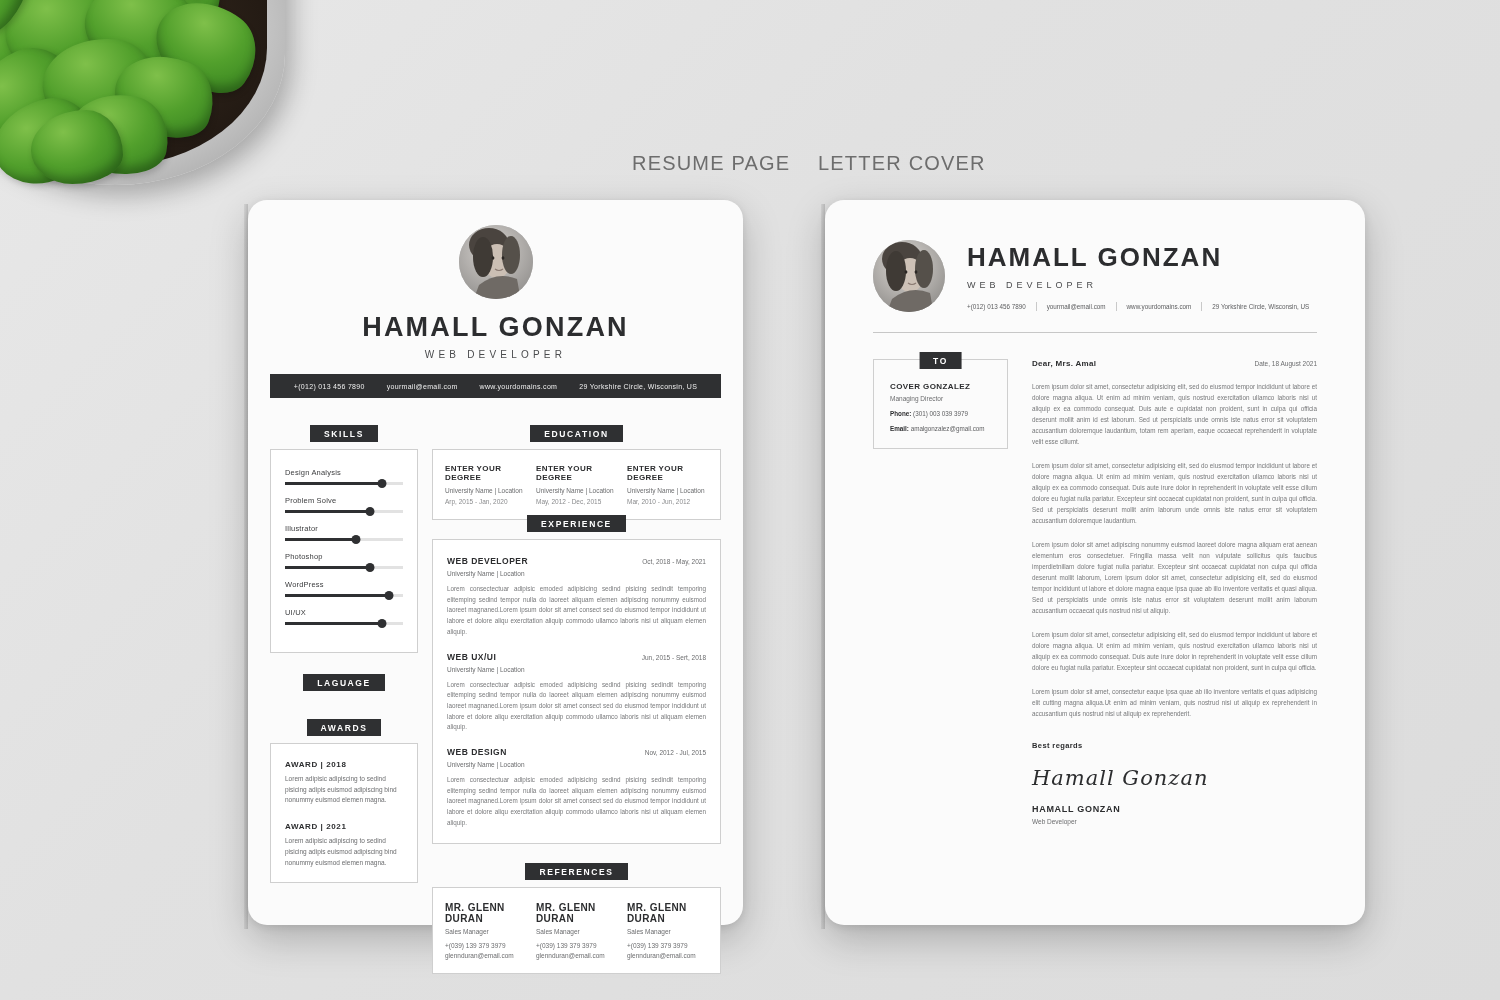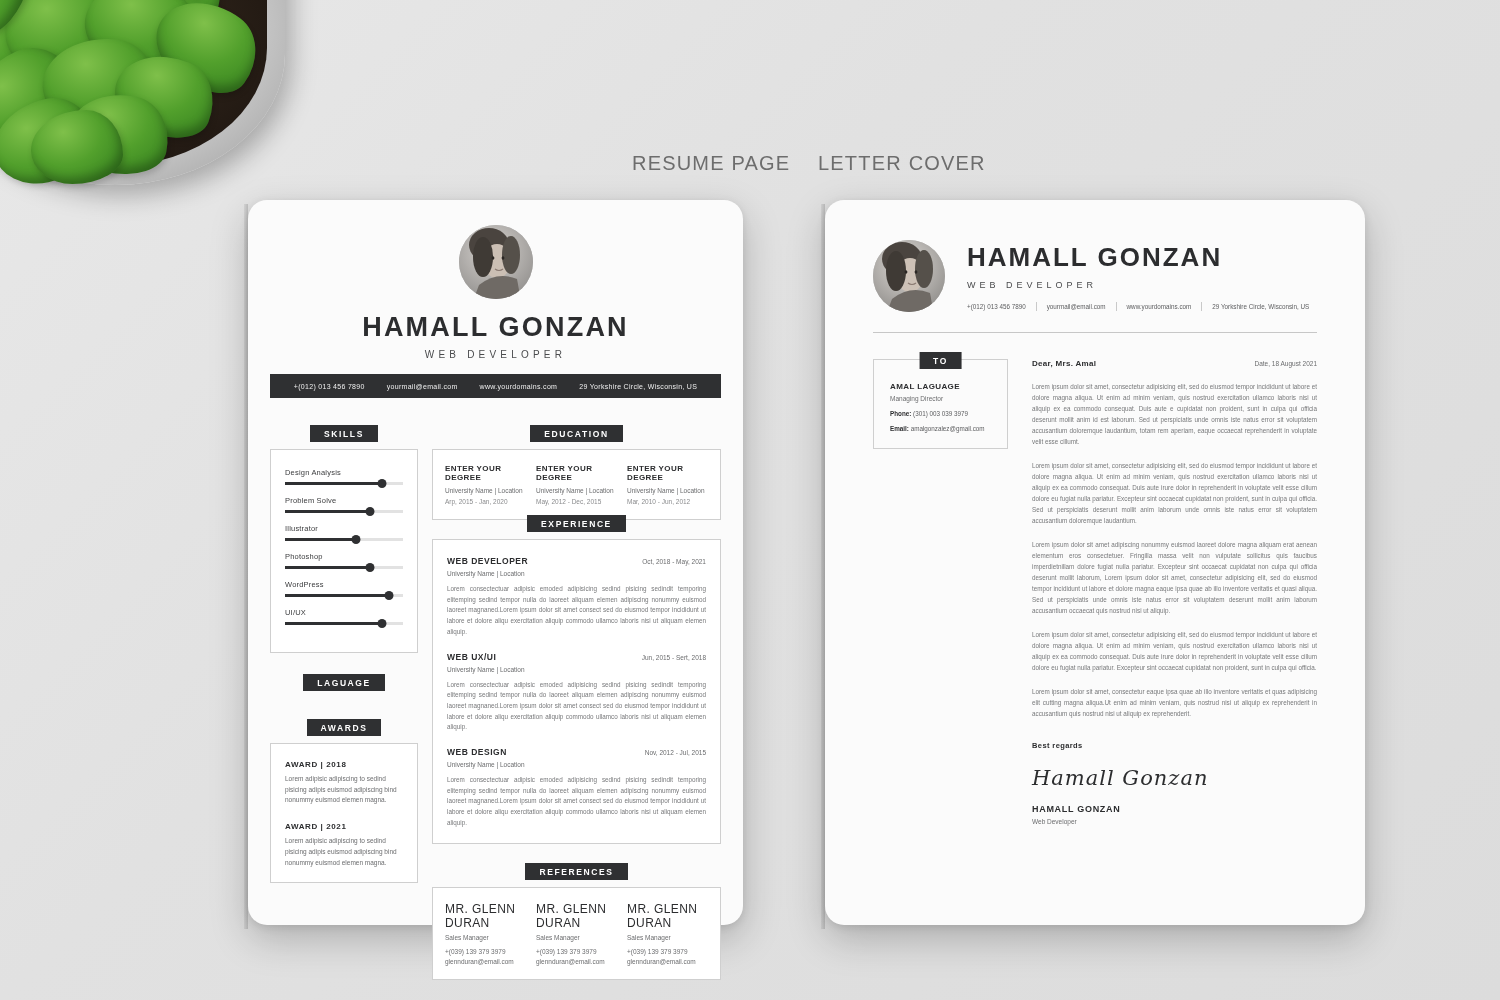--- a/index.html
+++ b/index.html
@@ -119,21 +119,21 @@
   .exp-item { margin-bottom:14px; }
   .exp-item:last-child { margin-bottom:0; }
   .exp-top { display:flex; justify-content:space-between; align-items:baseline; }
   .exp-role { font-size:8.5px; font-weight:700; color:#2c2d2f; letter-spacing:0.5px; }
   .exp-date { font-size:6.5px; color:#6b6c6e; }
   .exp-sub { font-size:6.5px; color:#6b6c6e; margin-top:4px; }
   .exp-txt { font-size:6.3px; line-height:1.7; color:#77787a; margin-top:7px; text-align:justify; }
 
   .ref-panel { padding:14px 12px 14px; display:flex; gap:10px; }
   .ref-col { flex:1; }
-  .ref-n { font-size:12px; font-weight:400; color:#2c2d2f; letter-spacing:0.4px; }
+  .ref-n { font-size:10px; font-weight:700; color:#2c2d2f; letter-spacing:0.4px; }
   .ref-r { font-size:6.5px; color:#6b6c6e; margin-top:4px; }
   .ref-p { font-size:6.5px; color:#6b6c6e; margin-top:7px; }
   .ref-e { font-size:6.5px; color:#6b6c6e; margin-top:3px; }
 
   
   #letter-inner { position:absolute; inset:0; padding:40px 48px 0; }
   .l-head { display:flex; align-items:center; gap:22px; }
   .l-avatar { width:72px; height:72px; flex:0 0 72px; }
   .l-name { font-size:26px; font-weight:700; letter-spacing:2px; color:#2c2d2f; }
   .l-role { font-size:9px; letter-spacing:4px; color:#4a4b4d; margin-top:7px; }
@@ -416,21 +416,21 @@
           </div>
         </div>
       </div>
 
       <div class="l-rule"></div>
 
       <div class="l-body">
         <div class="l-to">
           <div class="to-panel">
             <span class="tag to-tag">TO</span>
-            <div class="to-name">AMAL LAGUAGE</div>
+            <div class="to-name">COVER GONZALEZ</div>
             <div class="to-role">Managing Director</div>
             <div class="to-line">
               <b>Phone:</b>
               <span>(301)  003  039  3979</span>
             </div>
             <div class="to-line">
               <b>Email:</b>
               <span>amalgonzalez@gmail.com</span>
             </div>
           </div>

